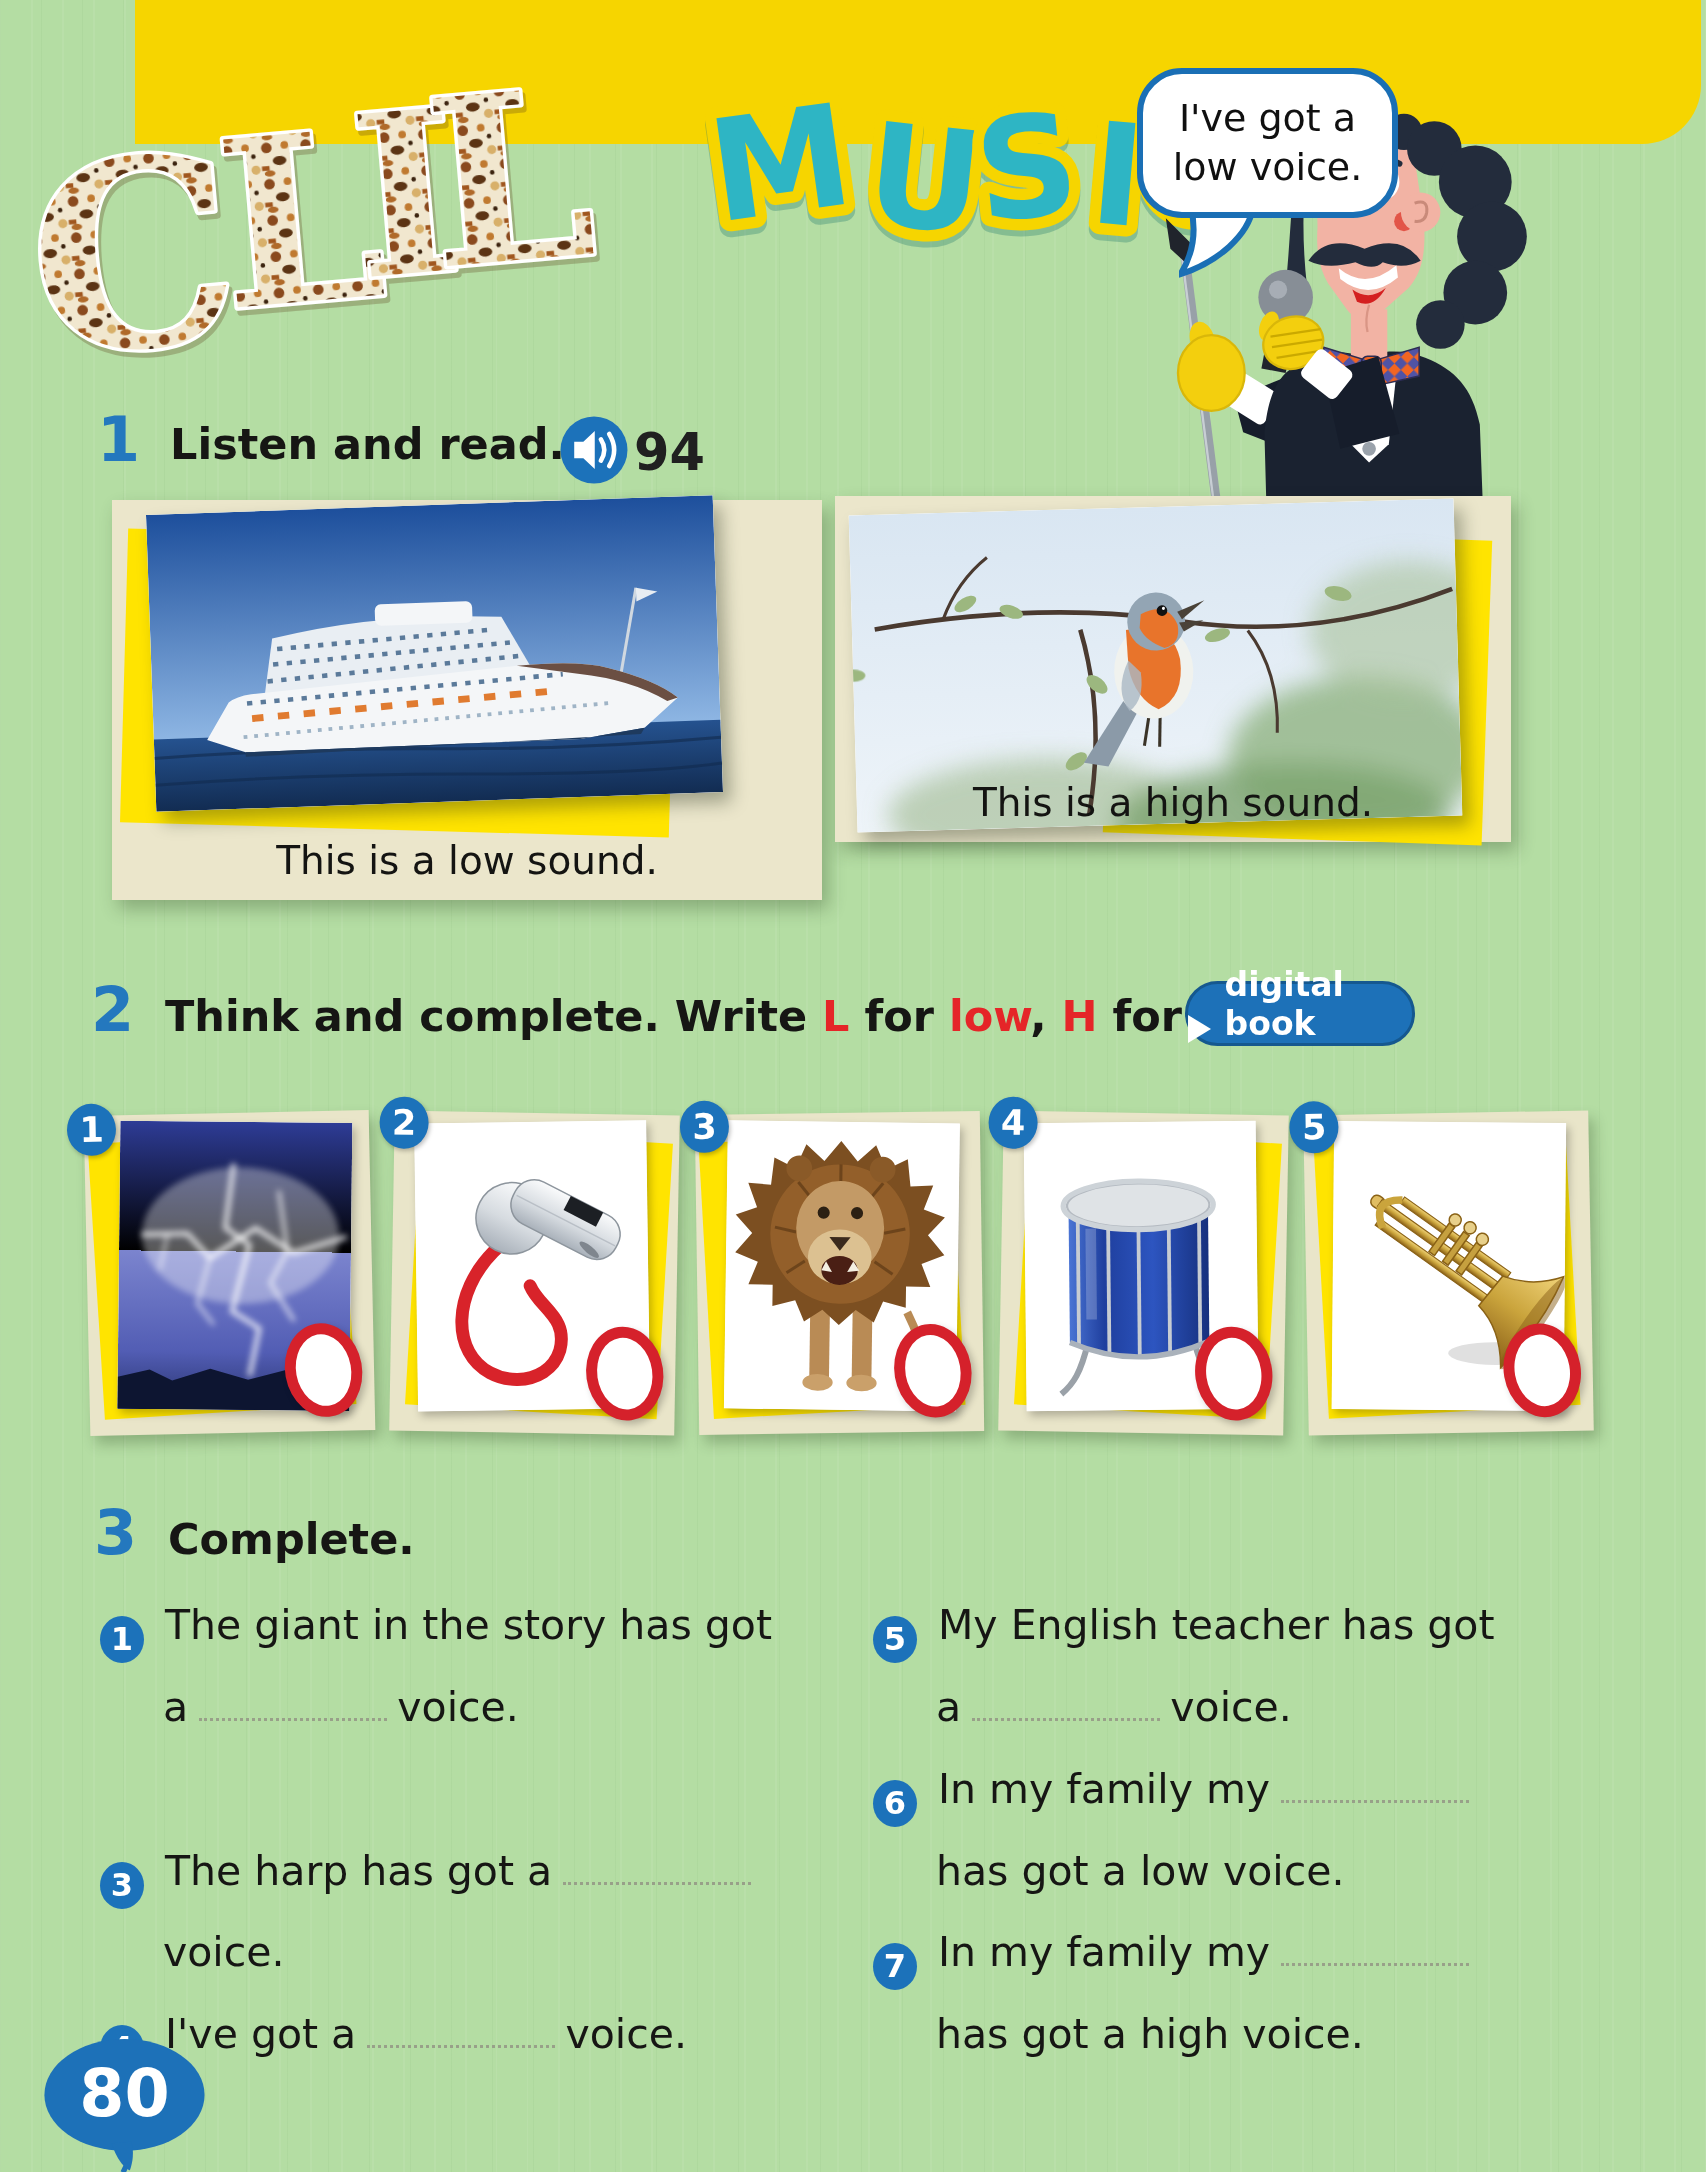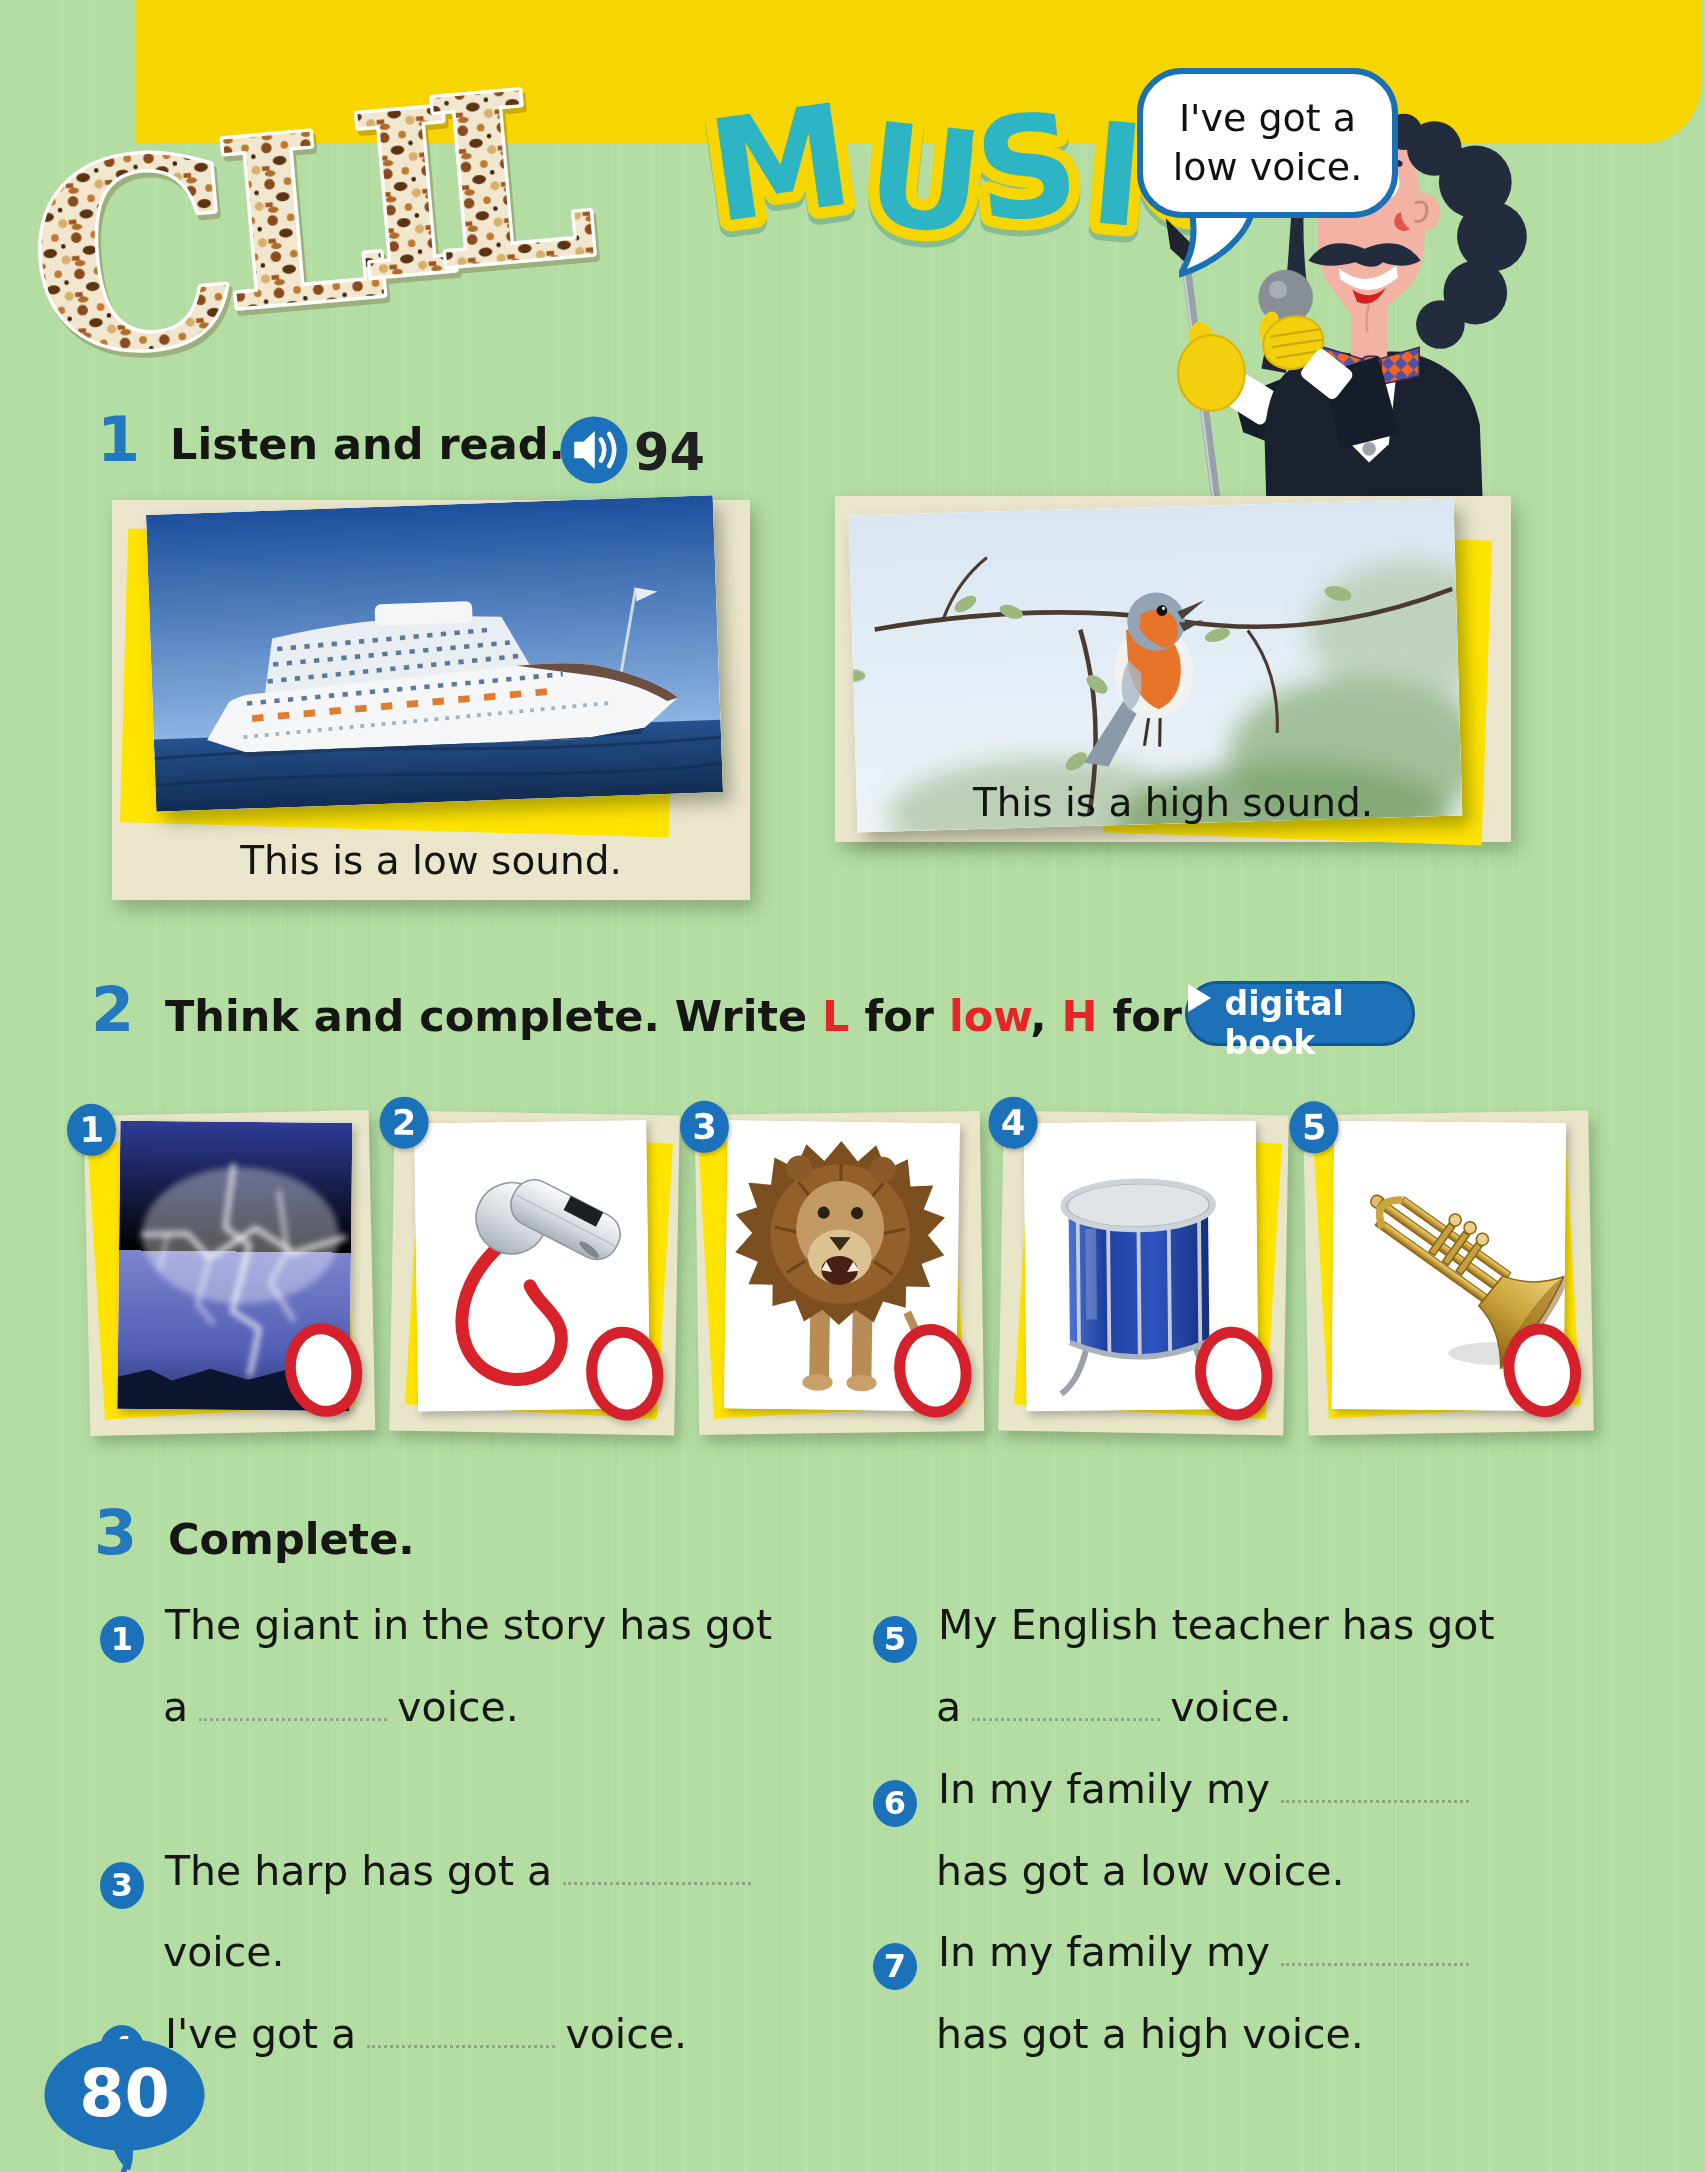--- a/index.html
+++ b/index.html
@@ -36,27 +36,27 @@
   .singer-svg{left:1137px;top:106px;z-index:2;}
 
   
   .sec-num{font-weight:bold;color:#2478be;font-size:62px;line-height:62px;}
   .sec-title{font-weight:bold;font-size:43px;line-height:53px;color:#161614;}
   .red{color:#e52528;}
   .audio-btn{left:559px;top:415px;cursor:pointer;}
   .audio-track{left:634px;top:423px;font-size:51px;font-weight:bold;color:#202020;}
 
   .digital-book{left:1185px;top:981px;width:230px;height:65px;background:#1d71b8;border:3px solid #15588f;
-    border-radius:38px;box-sizing:border-box;display:flex;align-items:flex-start;justify-content:center;gap:13.6px;cursor:pointer;z-index:3;}
+    border-radius:38px;box-sizing:border-box;display:flex;align-items:flex-end;justify-content:center;gap:13.6px;cursor:pointer;z-index:3;}
   .digital-book .play{width:0;height:0;border-left:23px solid #fff;border-top:14.4px solid transparent;border-bottom:14.4px solid transparent;}
   .digital-book .lbl{color:#fff;font-size:33px;font-weight:bold;}
 
   
   .photo-card{background:#ebe6cb;box-shadow:6px 9px 16.7px rgba(35,60,25,.30);z-index:4;}
-  .pc-left{left:112px;top:500px;width:638px;height:400px;}
+  .pc-left{left:112px;top:500px;width:710px;height:400px;}
   .pc-right{left:835px;top:496px;width:676px;height:346px;}
   .pc-yellow{position:absolute;background:#ffe400;}
   .pc-photo{position:absolute;overflow:hidden;box-shadow:7.6px 10.6px 16.7px rgba(30,40,20,.35);background:#fff;}
   .pc-caption{position:absolute;left:0;right:0;bottom:16.7px;text-align:center;font-size:39px;color:#141412;}
 
   
   .mini-card{position:absolute;top:1113px;width:285px;height:320px;background:#e9e5c9;box-shadow:5.3px 8.3px 13.6px rgba(35,60,25,.28);z-index:3;}
   .mini-yellow{position:absolute;background:#ffe400;width:252px;height:276px;top:23px;}
   .mini-photo{position:absolute;width:232px;height:288px;top:9px;background:#fff;overflow:hidden;box-shadow:3px 4.5px 9px rgba(0,0,0,.25);}
   .badge{position:absolute;width:49px;height:52px;border-radius:50%;background:#1c72ba;color:#fff;font-weight:bold;

